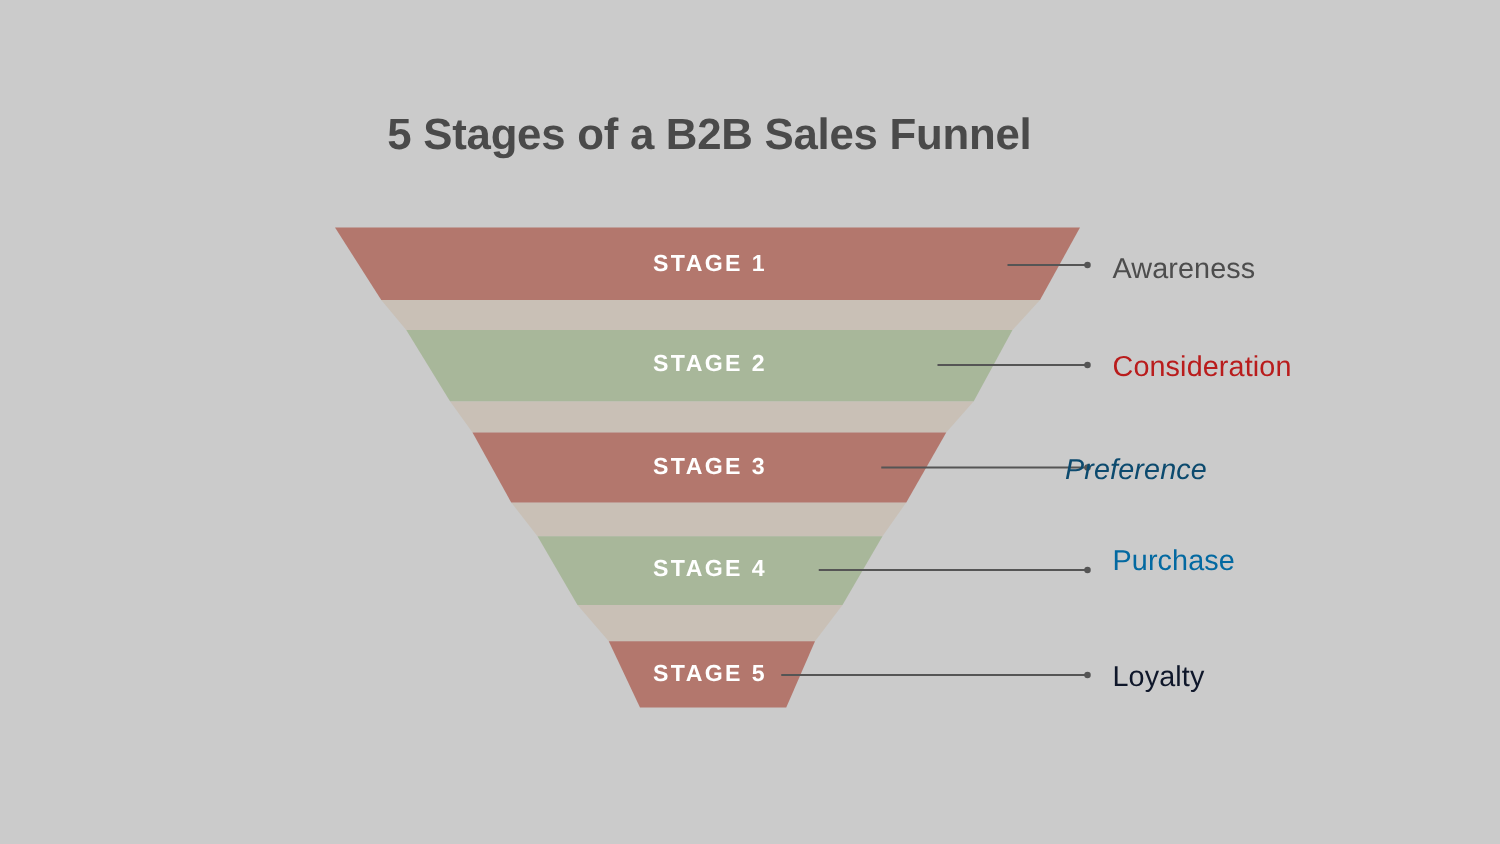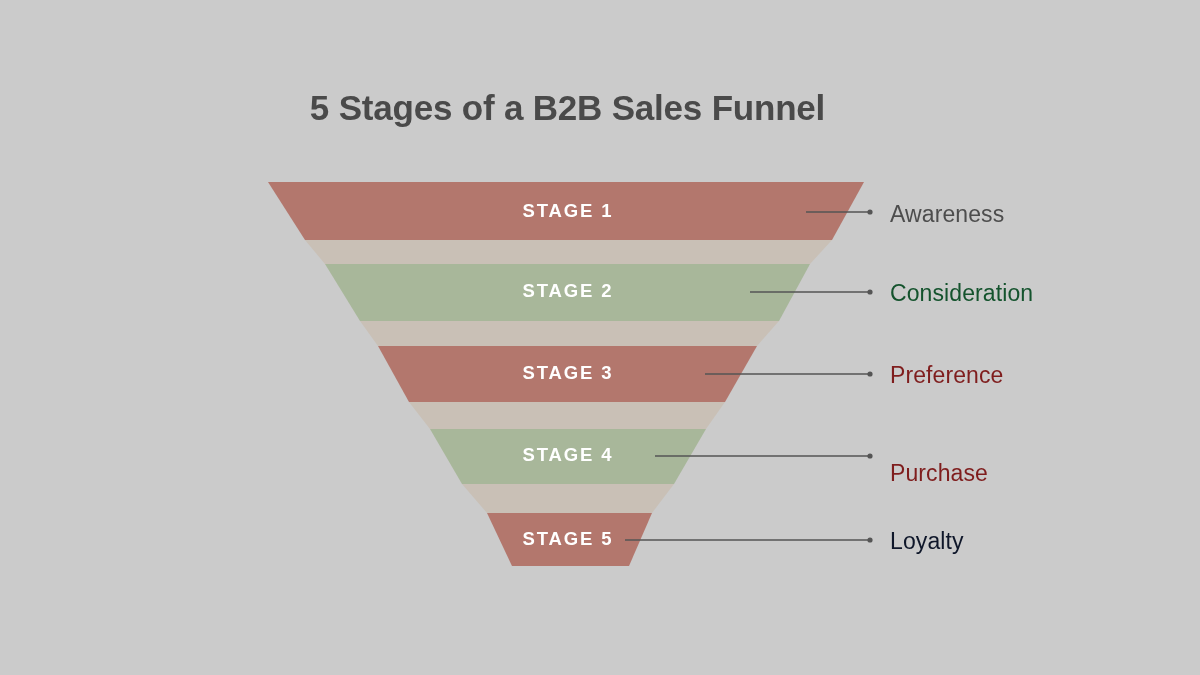--- a/index.html
+++ b/index.html
@@ -89,19 +89,19 @@
         <circle cx="870" cy="374" r="2.6" fill="#555555"></circle>
         <line x1="655" y1="456" x2="870" y2="456" stroke="#555555" stroke-width="1.6"></line>
         <circle cx="870" cy="456" r="2.6" fill="#555555"></circle>
         <line x1="625" y1="540" x2="870" y2="540" stroke="#555555" stroke-width="1.6"></line>
         <circle cx="870" cy="540" r="2.6" fill="#555555"></circle>
       </g>
   </svg>
 
   <div id="side-label-group">
       <div class="side-label" style="left: 890px; top: 201px; color: rgb(77, 77, 77);">Awareness</div>
-      <div class="side-label" style="left: 890px; top: 280px; color: #14532d;">Consideration</div>
-      <div class="side-label" style="left: 890px; top: 362px; color: #7f1d1d;">Preference</div>
-      <div class="side-label" style="left: 890px; top: 460px; color: #7f1d1d;">Purchase</div>
+      <div class="side-label" style="left: 890px; top: 280px; color: #b91c1c;">Consideration</div>
+      <div class="side-label" style="left: 852px; top: 362px; color: #0c4a6e; font-style: italic;">Preference</div>
+      <div class="side-label" style="left: 890px; top: 435px; color: #0369a1;">Purchase</div>
       <div class="side-label" style="left: 890px; top: 528px; color: #0f172a;">Loyalty</div>
     </div>
 
 </div>
 
 </body></html>

